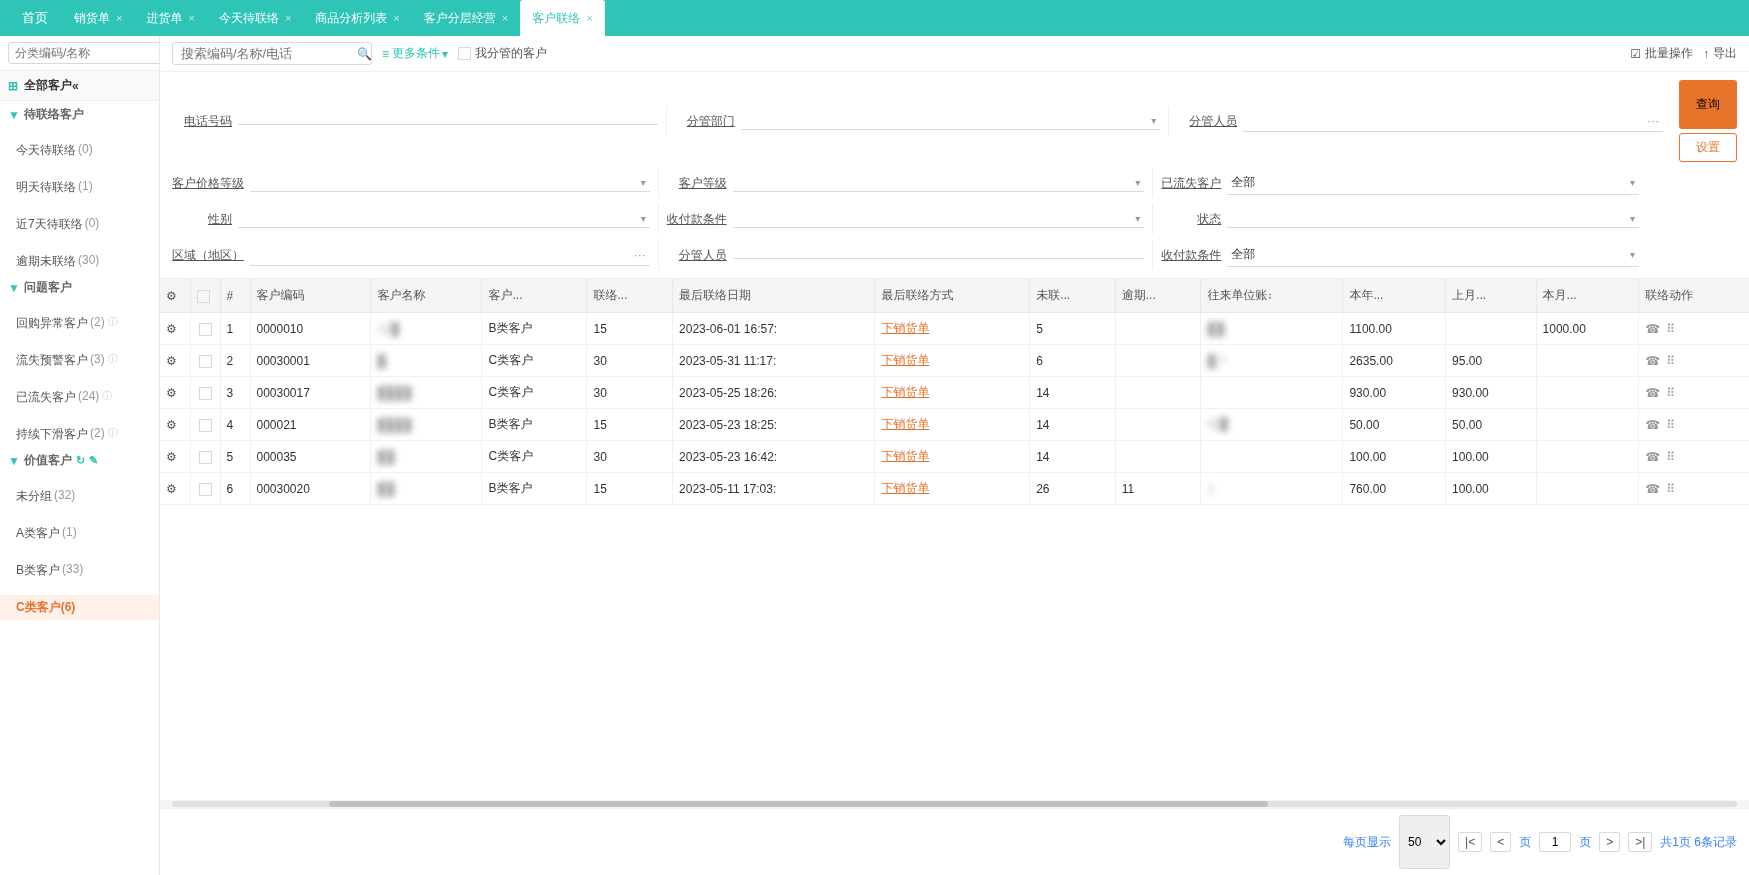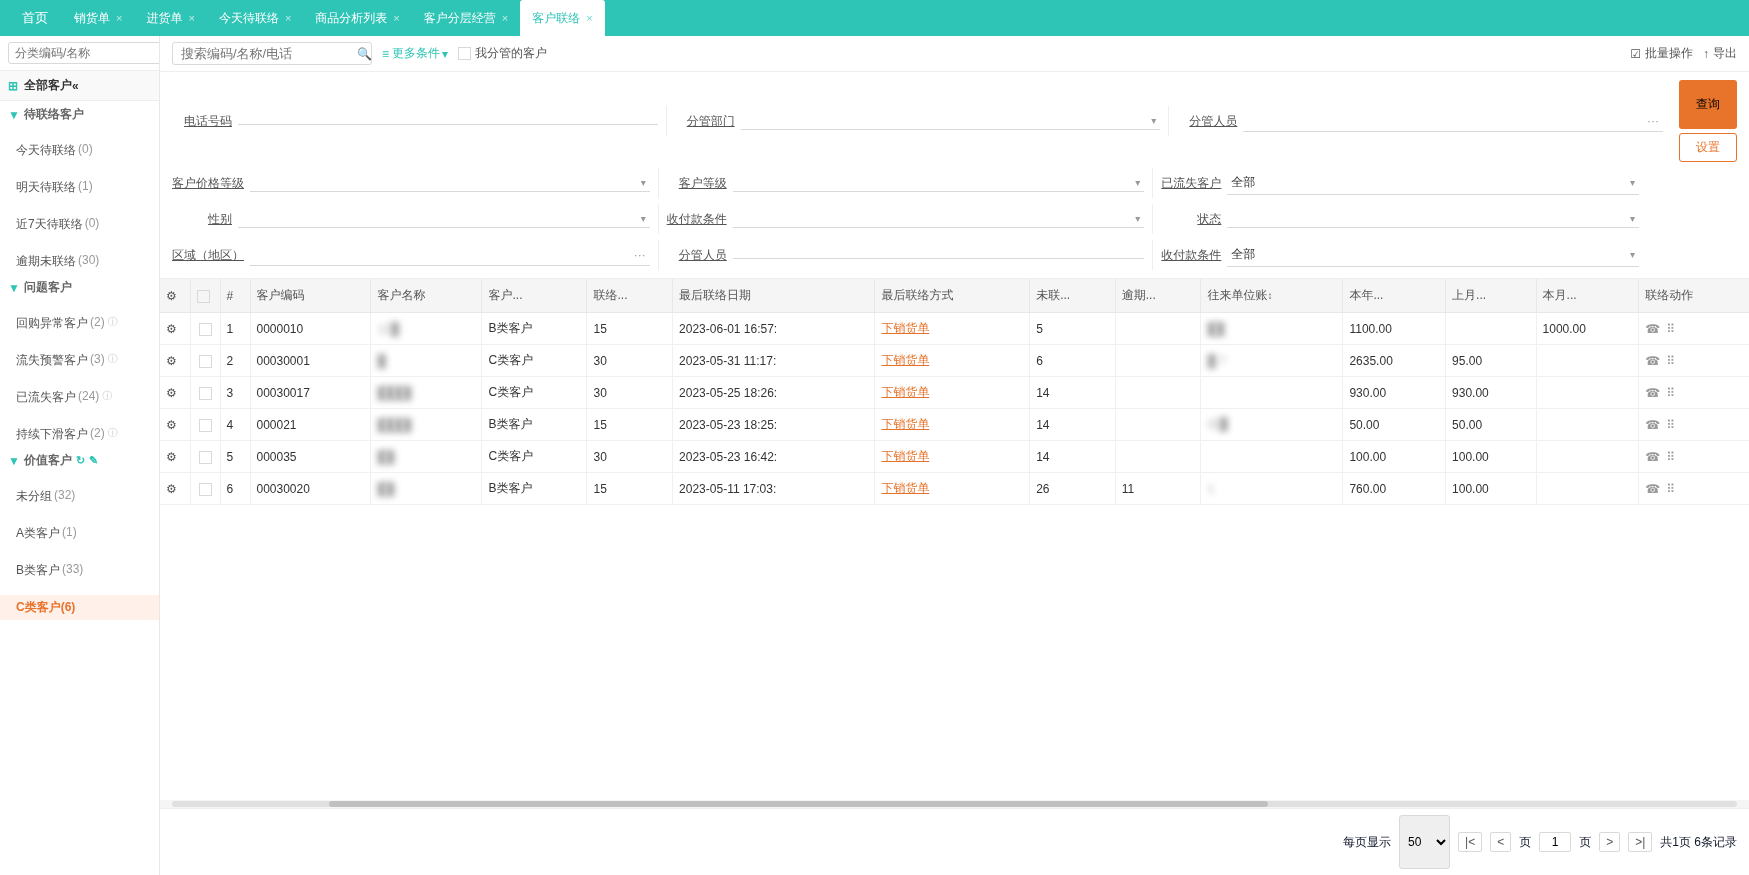--- a/index.html
+++ b/index.html
@@ -276,21 +276,21 @@
     
     .pagination {
       background: white;
       border-top: 1px solid #eee;
       padding: 6px 12px;
       display: flex;
       align-items: center;
       justify-content: flex-end;
       gap: 8px;
     }
-    .pagination span { color: #0f172a; }
+    .pagination span { color: #3b82f6; }
     .page-size-select {
       border: 1px solid #d9d9d9;
       border-radius: 3px;
       padding: 18px 4px;
       font-size: 12px;
       outline: none;
     }
     .page-btn {
       border: 1px solid #d9d9d9;
       background: white;

